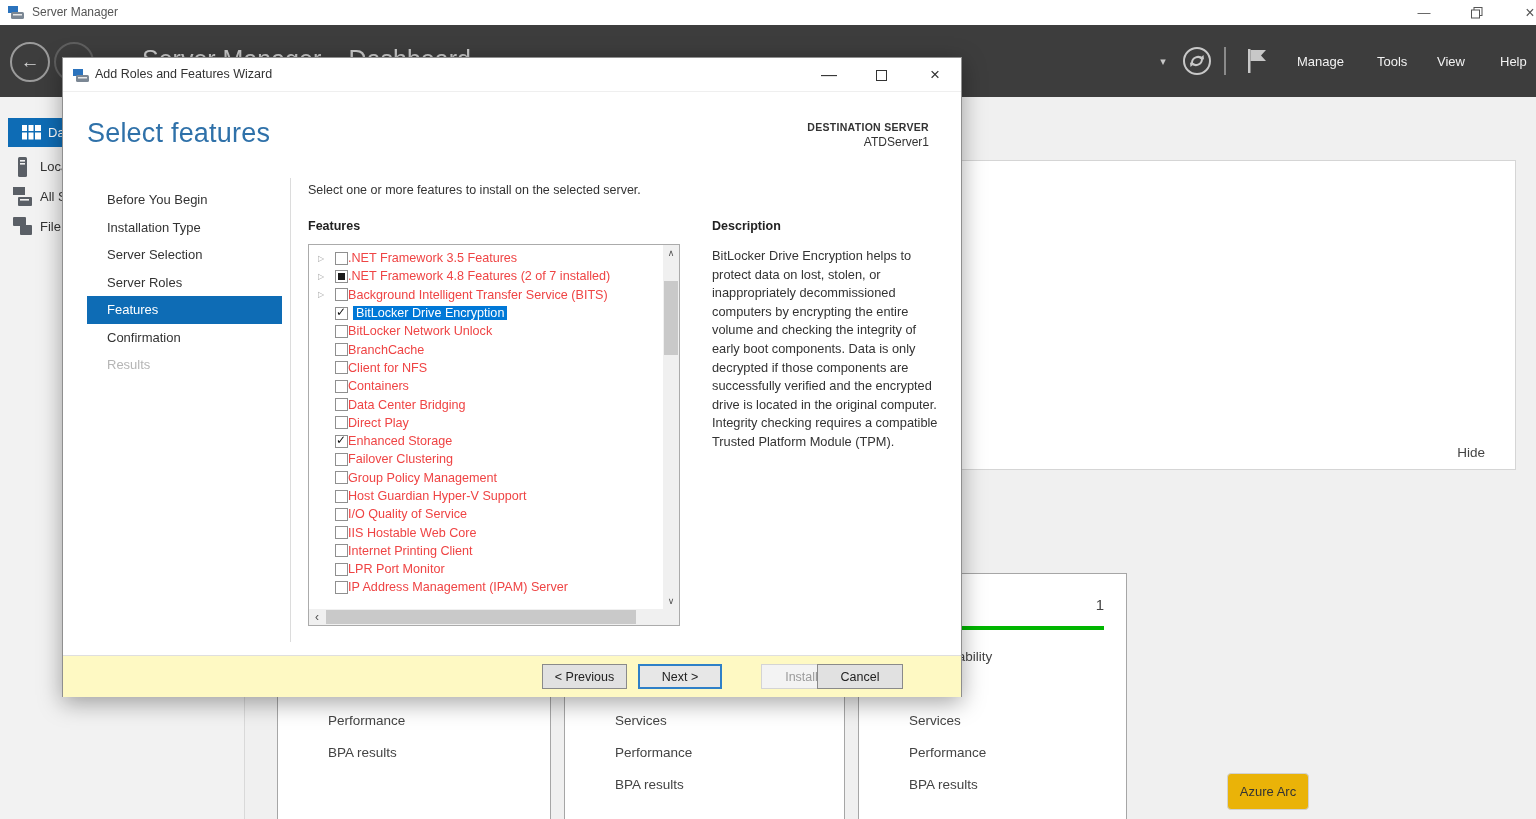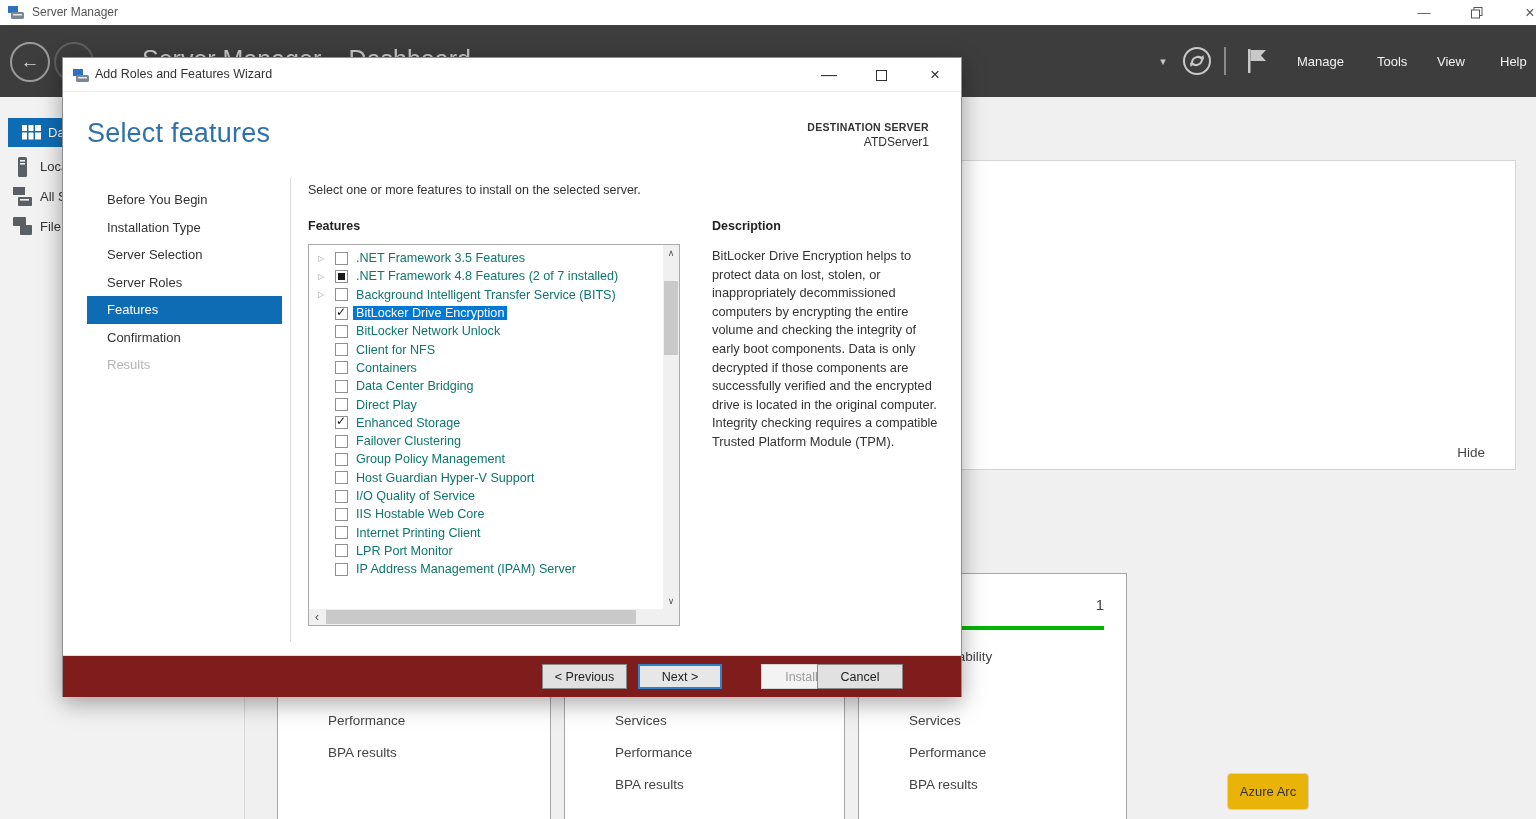--- a/index.html
+++ b/index.html
@@ -56,33 +56,33 @@
   #wiz-divider { left:227px; top:120px; width:1px; height:464px; background:#dcdcdc; }
   #wiz-instruction { left:245px; top:125px; font-size:12.5px; color:#333; }
   #features-label { left:245px; top:161px; font-size:12.5px; font-weight:bold; color:#222; }
   #features-list { left:245px; top:186px; width:372px; height:382px; border:1px solid #ababab; background:#fff; overflow:hidden; }
   #feat-rows { position:absolute; left:0; top:4px; width:352px; }
   .feat-row { height:18.3px; display:flex; align-items:center; cursor:pointer; }
   .expander { width:12px; margin-left:6px; font-size:8px; color:#a8a8a8; text-align:center; flex:0 0 12px; }
   .cbox { width:13px; height:13px; border:1px solid #8f8f8f; background:#fff; margin-left:8px; flex:0 0 13px; position:relative; }
   .cbox .chk { position:absolute; left:0; top:-3px; font-size:12px; color:#111; font-weight:bold; }
   .cbox .part { position:absolute; left:2px; top:2px; width:7px; height:7px; background:#1a1a1a; }
-  .feat-label { margin-left:8px; font-size:12.6px; color:#0f766e; white-space:nowrap; }
+  .feat-label { margin-left:0; font-size:12.6px; color:#ef4444; white-space:nowrap; }
   .feat-row.sel .feat-label { background:var(--sel); color:#fff; padding:0 3px; margin-left:5px; }
   
   .vscroll { position:absolute; right:0; top:0; width:16px; height:364px; background:#f0f0f0; }
   .hscroll { position:absolute; left:0; bottom:0; width:370px; height:16px; background:#f0f0f0; }
   .sc-btn { position:absolute; width:16px; height:16px; display:flex; align-items:center; justify-content:center; color:#505050; font-size:9px; cursor:pointer; }
   .v-thumb { position:absolute; left:1px; width:14px; top:36px; height:74px; background:#c9c9c9; cursor:pointer; }
   .h-thumb { position:absolute; top:1px; height:14px; left:17px; width:310px; background:#c9c9c9; cursor:pointer; }
   .sc-corner { position:absolute; right:0; bottom:0; width:16px; height:16px; background:#f0f0f0; }
   #desc-label { left:649px; top:161px; font-size:12.5px; font-weight:bold; color:#222; }
   #desc-text { left:649px; top:189px; width:234px; font-size:12.8px; color:#333; line-height:18.6px; }
   
-  #wiz-footer { left:0; top:597px; width:898px; height:42px; background:#7f1d1d; border-top:1px solid #dfdfdf; }
+  #wiz-footer { left:0; top:597px; width:898px; height:42px; background:#fef9c3; border-top:1px solid #dfdfdf; }
   .wbtn { position:absolute; top:8px; height:25px; font-size:12.5px; color:#222; background:#e1e1e1; border:1px solid #8a8a8a; display:flex; align-items:center; justify-content:center; cursor:pointer; }
   .wbtn.default { background:#e7e7e7; border:1px solid #2f80c8; box-shadow:inset 0 0 0 1px #2f80c8; }
   .wbtn.disabled { background:#f3f3f3; border:1px solid #d4d4d4; color:#9b9b9b; cursor:default; }
 </style>
 </head>
 <body>
 
 <div id="stage">
 
   <div id="titlebar" class="abs">
@@ -298,20 +298,25 @@
             <span class="feat-label">BitLocker Drive Encryption</span>
           </div>
           <div class="feat-row">
             <span class="expander"></span>
             <span class="cbox"></span>
             <span class="feat-label">BitLocker Network Unlock</span>
           </div>
           <div class="feat-row">
             <span class="expander"></span>
             <span class="cbox"></span>
+            <span class="feat-label">BranchCache</span>
+          </div>
+          <div class="feat-row">
+            <span class="expander"></span>
+            <span class="cbox"></span>
             <span class="feat-label">Client for NFS</span>
           </div>
           <div class="feat-row">
             <span class="expander"></span>
             <span class="cbox"></span>
             <span class="feat-label">Containers</span>
           </div>
           <div class="feat-row">
             <span class="expander"></span>
             <span class="cbox"></span>

